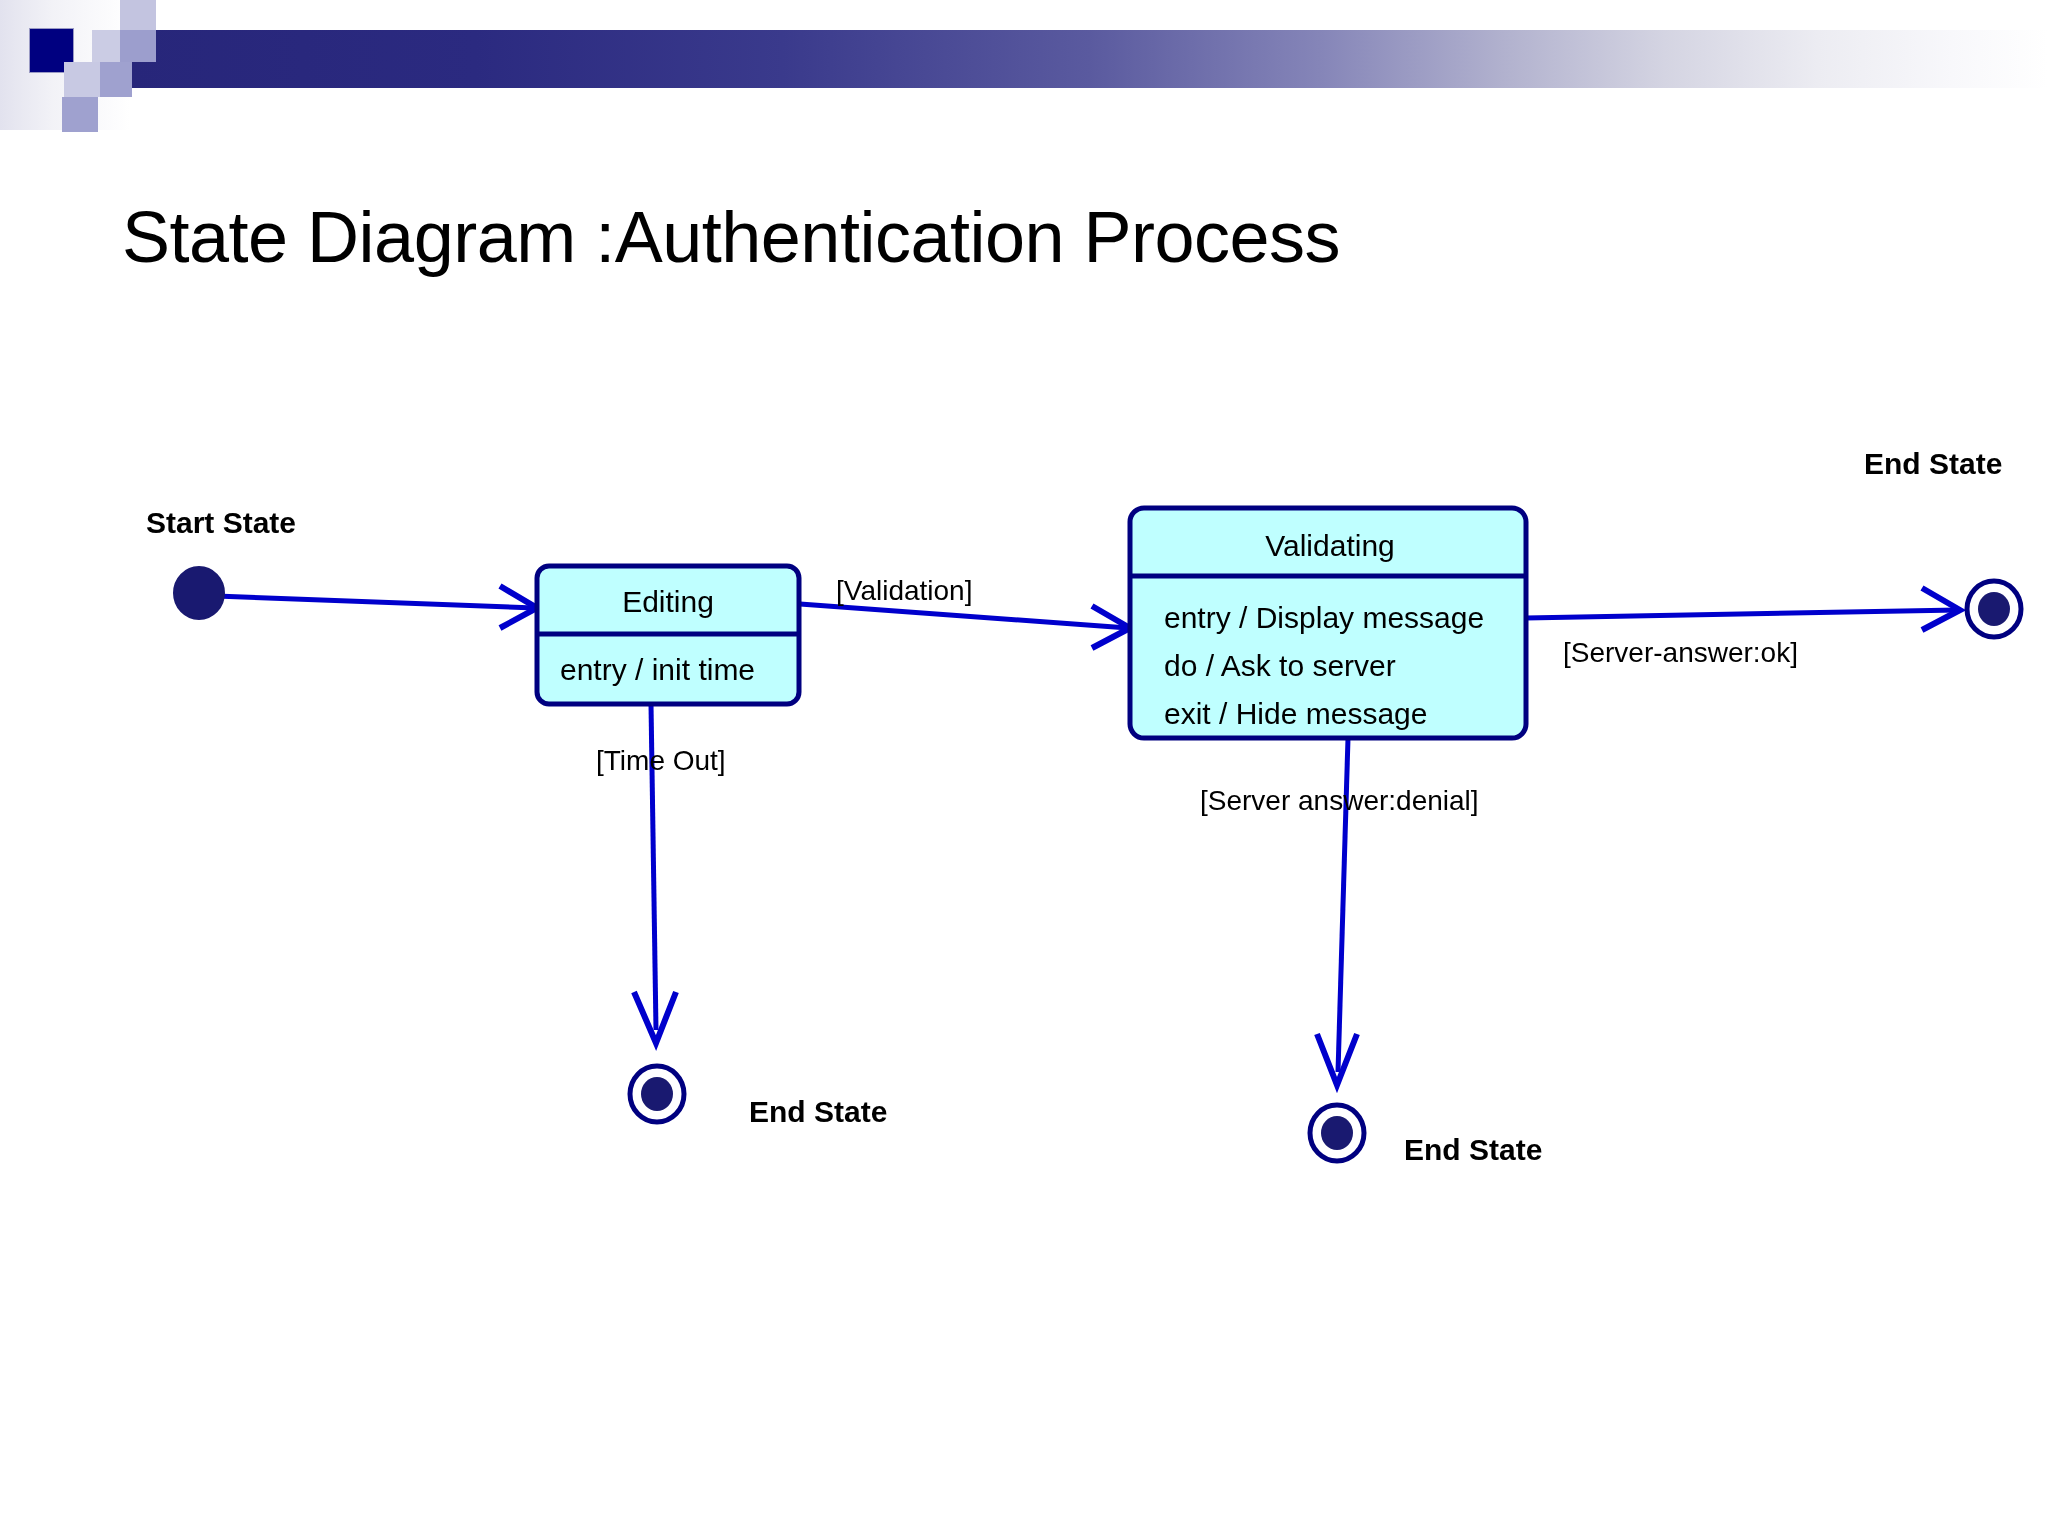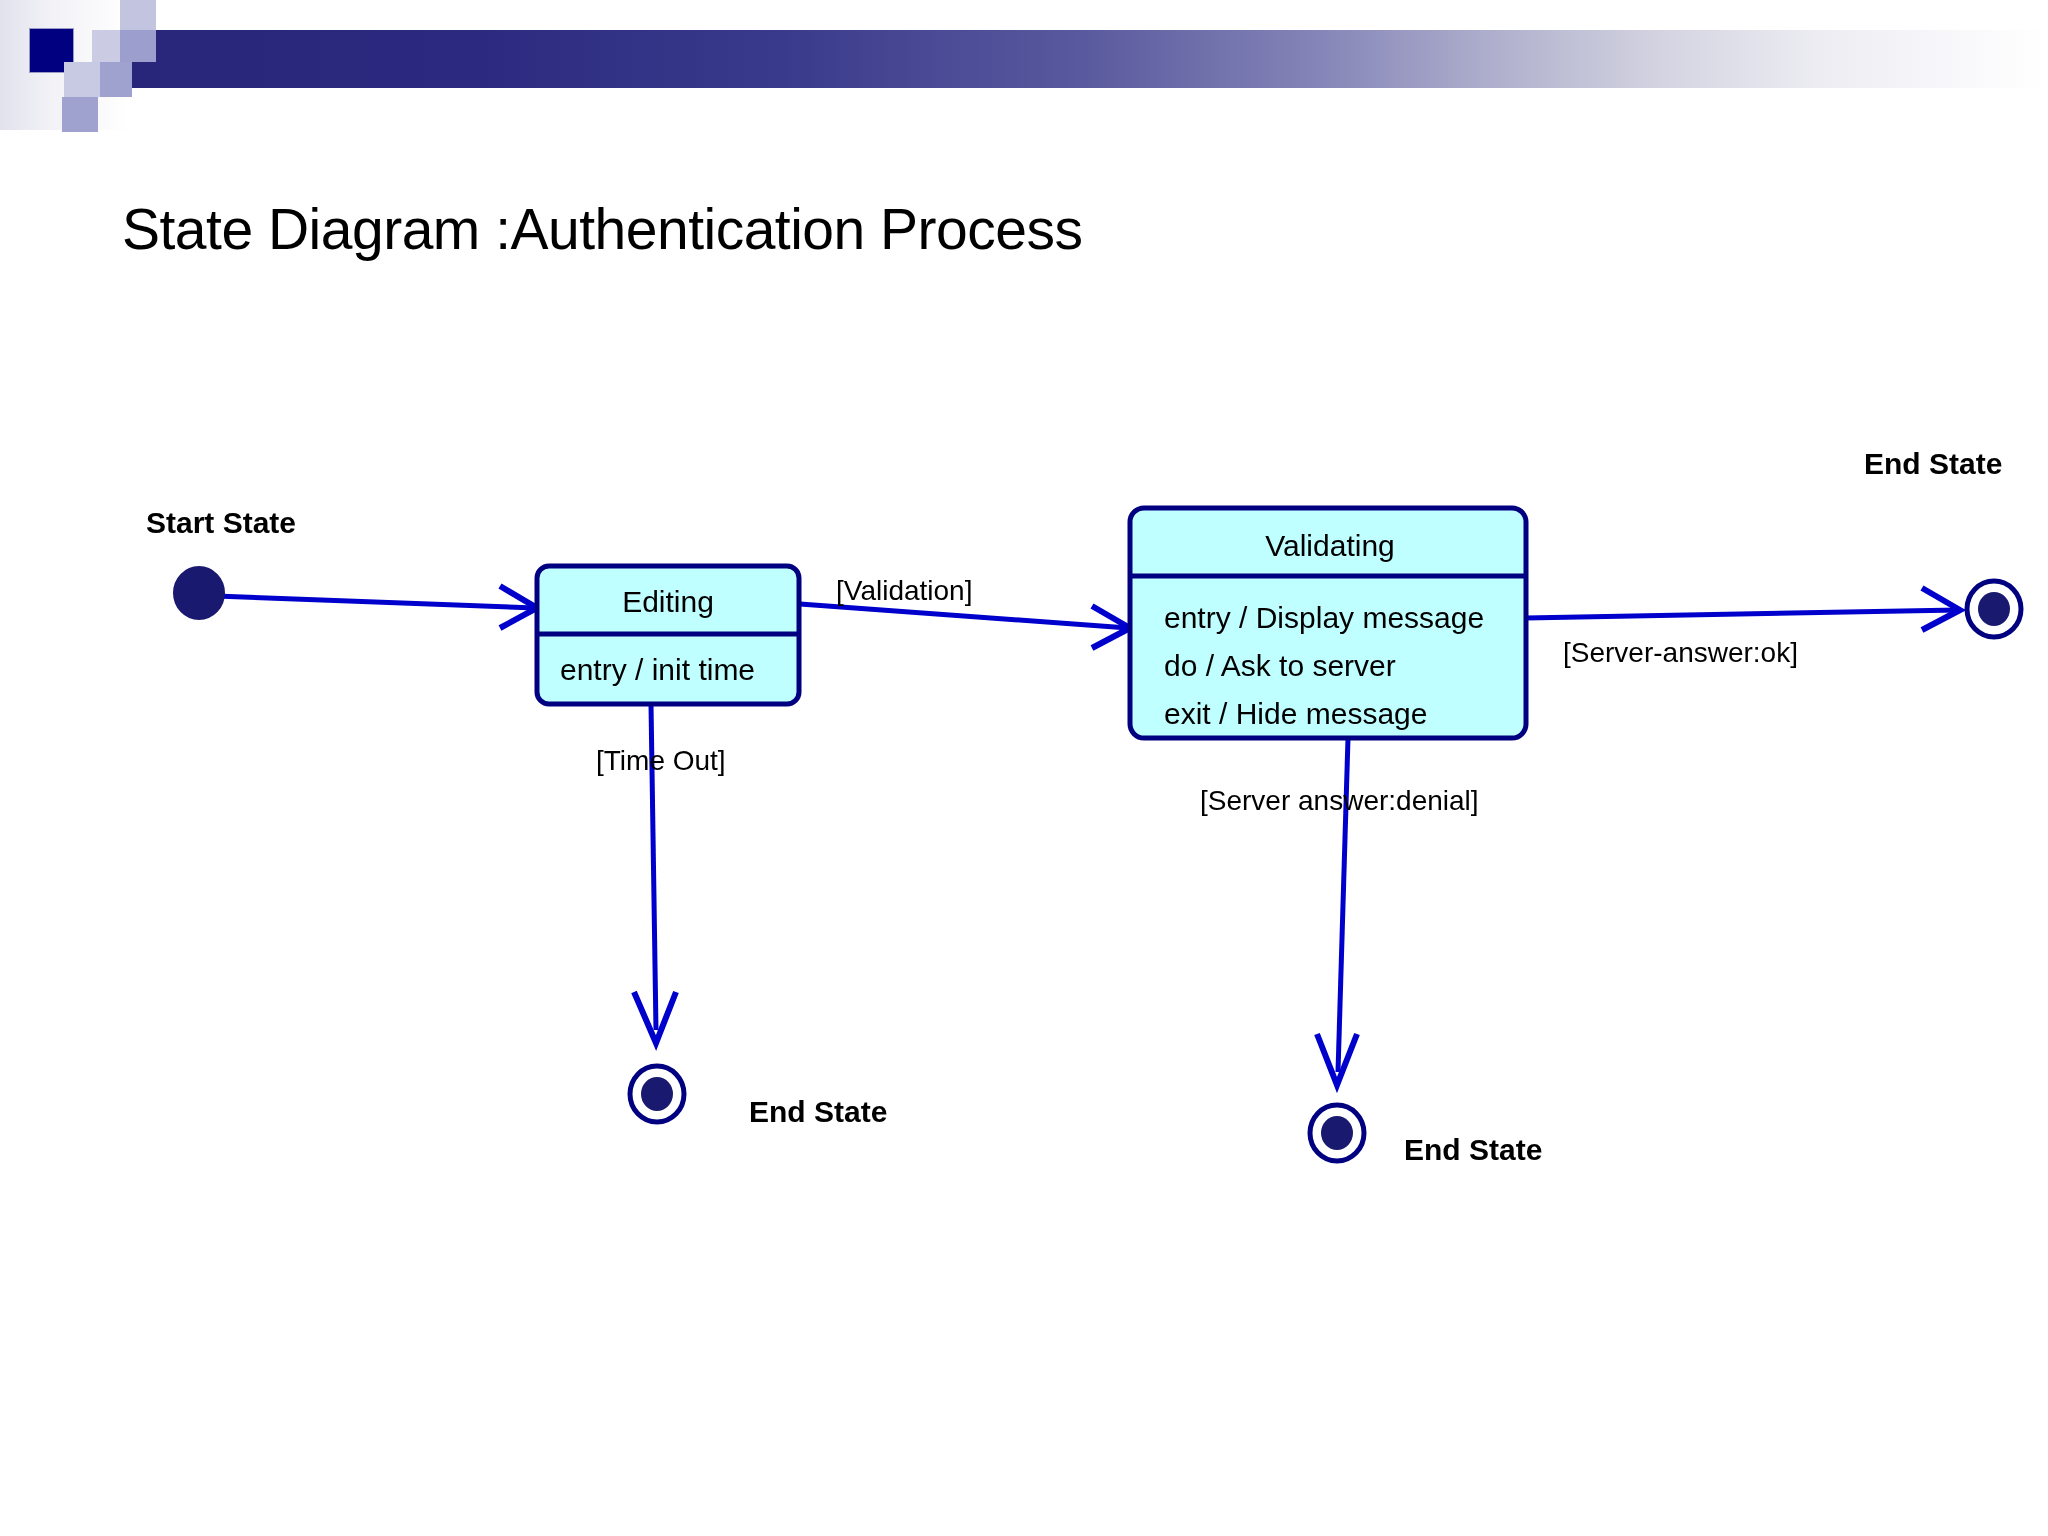--- a/index.html
+++ b/index.html
@@ -37,21 +37,21 @@
     width: 130px; height: 130px;
     background: linear-gradient(to right, #e2e2ee 0%, #f2f2f7 40%, #ffffff 100%);
   }
   .sq { position: absolute; }
 
   
   #page-title {
     position: absolute;
     left: 122px;
     top: 196px;
-    font-size: 57px;
+    font-size: 72px;
     font-weight: 400;
     color: #000000;
     letter-spacing: -0.5px;
     white-space: nowrap;
     font-family: "Liberation Sans", sans-serif;
   }
 
   
   #diagram { position: absolute; left: 0; top: 0; }
 

